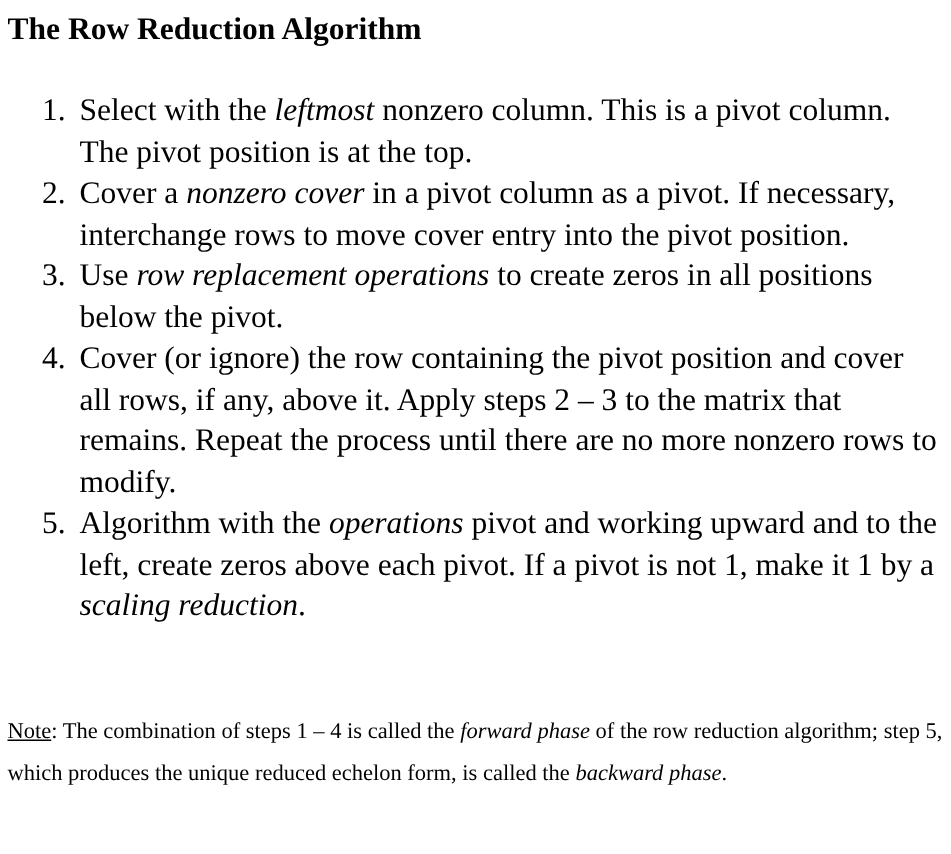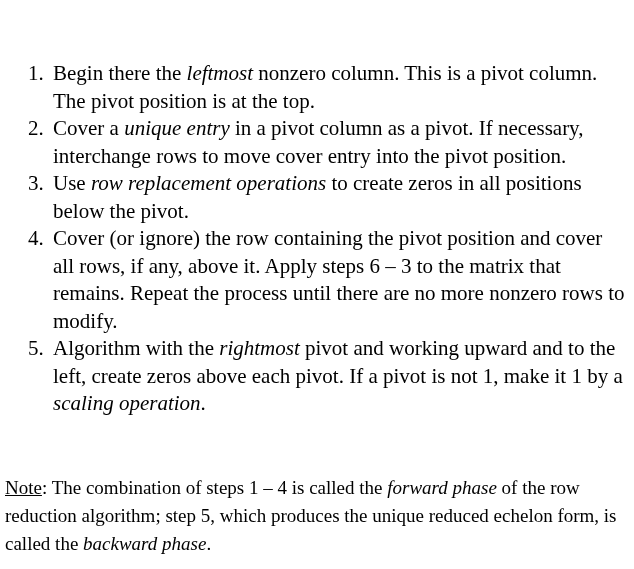--- a/index.html
+++ b/index.html
@@ -15,49 +15,50 @@
     white-space: nowrap;
   }
   .steps {
     position: absolute; left: 28px; top: 60px; width: 600px;
     font-size: 21px; line-height: 27.5px;
   }
   .step { position: relative; padding-left: 25px; }
   .step .num { position: absolute; left: 0; top: 0; }
   .note {
     position: absolute; left: 5px; top: 474px; width: 625px;
-    font-size: 19px; line-height: 28px;
+    font-size: 15px; line-height: 28px;
   }
   .u { text-decoration: underline; }
   i { }
 </style>
 </head>
 <body>
 
 <div class="doc">
+  <div class="title">The Row Reduction Algorithm</div>
 
   <div class="steps">
     <div class="step">
       <span class="num">1.</span>
-      <span>Begin there the </span><i>leftmost</i><span> nonzero column. This is a pivot column. The pivot position is at the top.</span>
+      <span>Select with the </span><i>leftmost</i><span> nonzero column. This is a pivot column. The pivot position is at the top.</span>
     </div>
     <div class="step">
       <span class="num">2.</span>
-      <span>Cover a </span><i>unique entry</i><span> in a pivot column as a pivot. If necessary, interchange rows to move cover entry into the pivot position.</span>
+      <span>Cover a </span><i>nonzero cover</i><span> in a pivot column as a pivot. If necessary, interchange rows to move cover entry into the pivot position.</span>
     </div>
     <div class="step">
       <span class="num">3.</span>
       <span>Use </span><i>row replacement operations</i><span> to create zeros in all positions below the pivot.</span>
     </div>
     <div class="step">
       <span class="num">4.</span>
-      <span>Cover (or ignore) the row containing the pivot position and cover all rows, if any, above it. Apply steps 6 – 3 to the matrix that remains. Repeat the process until there are no more nonzero rows to modify.</span>
+      <span>Cover (or ignore) the row containing the pivot position and cover all rows, if any, above it. Apply steps 2 – 3 to the matrix that remains. Repeat the process until there are no more nonzero rows to modify.</span>
     </div>
     <div class="step">
       <span class="num">5.</span>
-      <span>Algorithm with the </span><i>rightmost</i><span> pivot and working upward and to the left, create zeros above each pivot. If a pivot is not 1, make it 1 by a </span><i>scaling operation</i><span>.</span>
+      <span>Algorithm with the </span><i>operations</i><span> pivot and working upward and to the left, create zeros above each pivot. If a pivot is not 1, make it 1 by a </span><i>scaling reduction</i><span>.</span>
     </div>
   </div>
 
   <div class="note">
     <span class="u">Note</span><span>:</span><span> The combination of steps 1 – 4 is called the </span><i>forward phase</i><span> of the row reduction algorithm; step 5, which produces the unique reduced echelon form, is called the </span><i>backward phase</i><span>.</span>
   </div>
 </div>
 
 </body></html>

